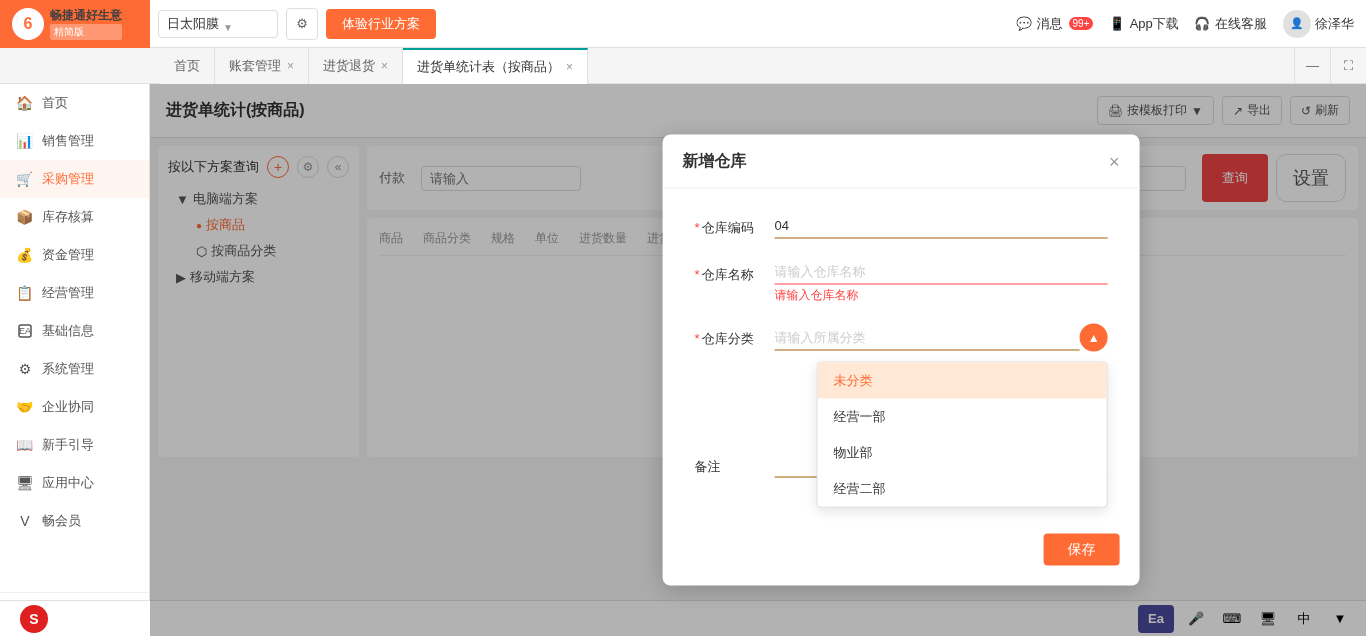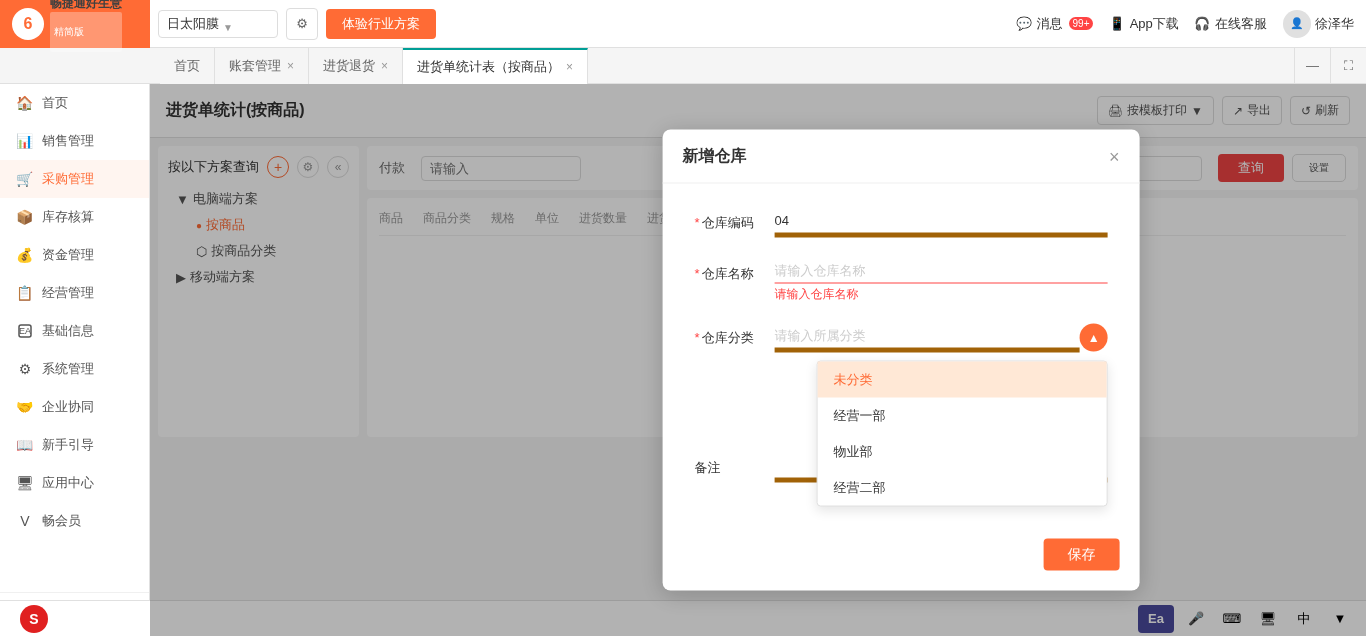--- a/index.html
+++ b/index.html
@@ -14,21 +14,21 @@
     .logo-area {
       display: flex; align-items: center; gap: 6px;
       background: #ff6b35; width: 150px; height: 48px;
       margin-left: -12px; padding: 0 12px;
     }
     .logo-icon {
       width: 32px; height: 32px; background: #fff; border-radius: 50%;
       display: flex; align-items: center; justify-content: center;
       color: #ff6b35; font-weight: bold; font-size: 16px;
     }
-    .logo-badge { background: rgba(255,255,255,0.3); color: #fff; font-size: 10px; padding: 13px 4px; border-radius: 2px; }
+    .logo-badge { background: rgba(255,255,255,0.3); color: #fff; font-size: 10px; padding: 1px 4px; border-radius: 2px; }
 
     .store-selector {
       display: flex; align-items: flex-end; gap: 4px;
       border: 1px solid #ddd; border-radius: 4px; padding: 4px 8px;
       cursor: pointer; min-width: 120px; color: #333;
     }
     .store-selector .arrow { color: #999; font-size: 10px; }
 
     .gear-btn {
       width: 32px; height: 32px; border: 1px solid #ddd; border-radius: 4px;
@@ -111,22 +111,22 @@
     .tree-child { padding-left: 20px; }
     .filter-input {
       border: 1px solid #ddd; border-radius: 4px; padding: 4px 8px;
       font-size: 13px; color: #333; min-width: 160px;
     }
     .btn-query {
       background: #ef4444; color: #fff; border: none; border-radius: 4px;
       padding: 5px 20px; cursor: pointer; font-size: 13px;
     }
     .btn-settings {
-      background: #fff; color: #555; border: 1px solid #ddd; border-radius: 5px;
-      padding: 5px 16px; cursor: pointer; font-size: 10px;
+      background: #fff; color: #555; border: 1px solid #ddd; border-radius: 10px;
+      padding: 11px 16px; cursor: pointer; font-size: 18px;
     }
 
     .empty-state {
       display: flex; flex-direction: column; align-items: center; justify-content: center;
       padding: 40px; color: #999; font-size: 13px; gap: 8px;
     }
 
     
     .overlay {
       position: absolute; top: 0; left: -150px; width: calc(100% + 150px); height: 100%;
@@ -148,21 +148,21 @@
     .modal-body { padding: 24px 32px; }
 
     .form-group {
       display: flex; align-items: flex-start; margin-bottom: 20px; position: relative;
     }
     .form-label {
       width: 80px; color: #333; font-size: 13px; padding-top: 6px; flex-shrink: 0;
     }
     .form-label.required::before { content: '*'; color: #ff4444; margin-right: 2px; }
     .form-control {
-      flex: 1; border: none; border-bottom: 5px solid #a16207; padding: 5px 0;
+      flex: 1; border: none; border-bottom: 1px solid #a16207; padding: 5px 0;
       font-size: 13px; color: #333; outline: none;
     }
     .form-control.error { border-bottom: 1px solid #ff4444; }
     .form-control::placeholder { color: #ccc; }
     .form-control-wrapper { flex: 1; position: relative; }
 
     .error-msg { color: #ff4444; font-size: 12px; margin-top: 2px; }
 
     .select-wrapper { display: flex; align-items: center; }
     .select-arrow {

